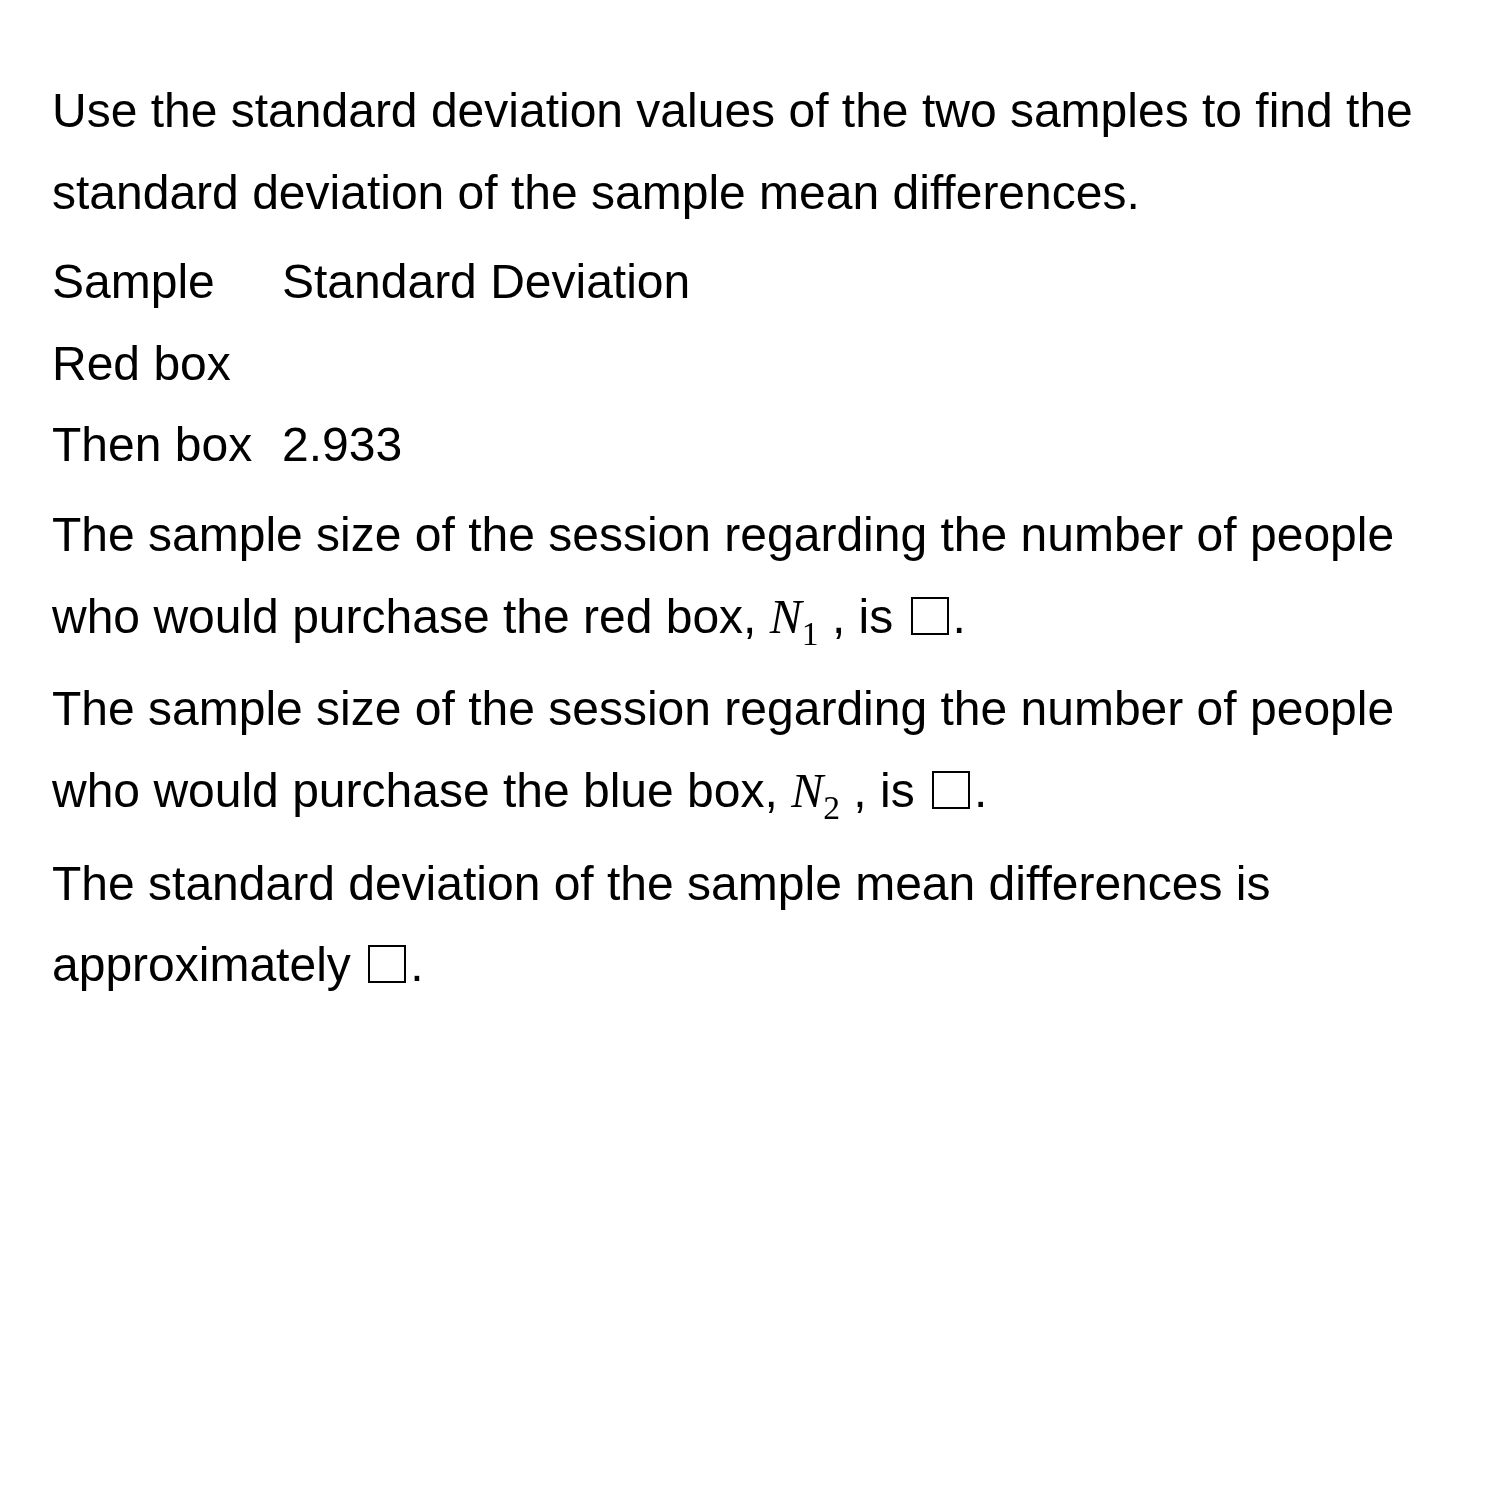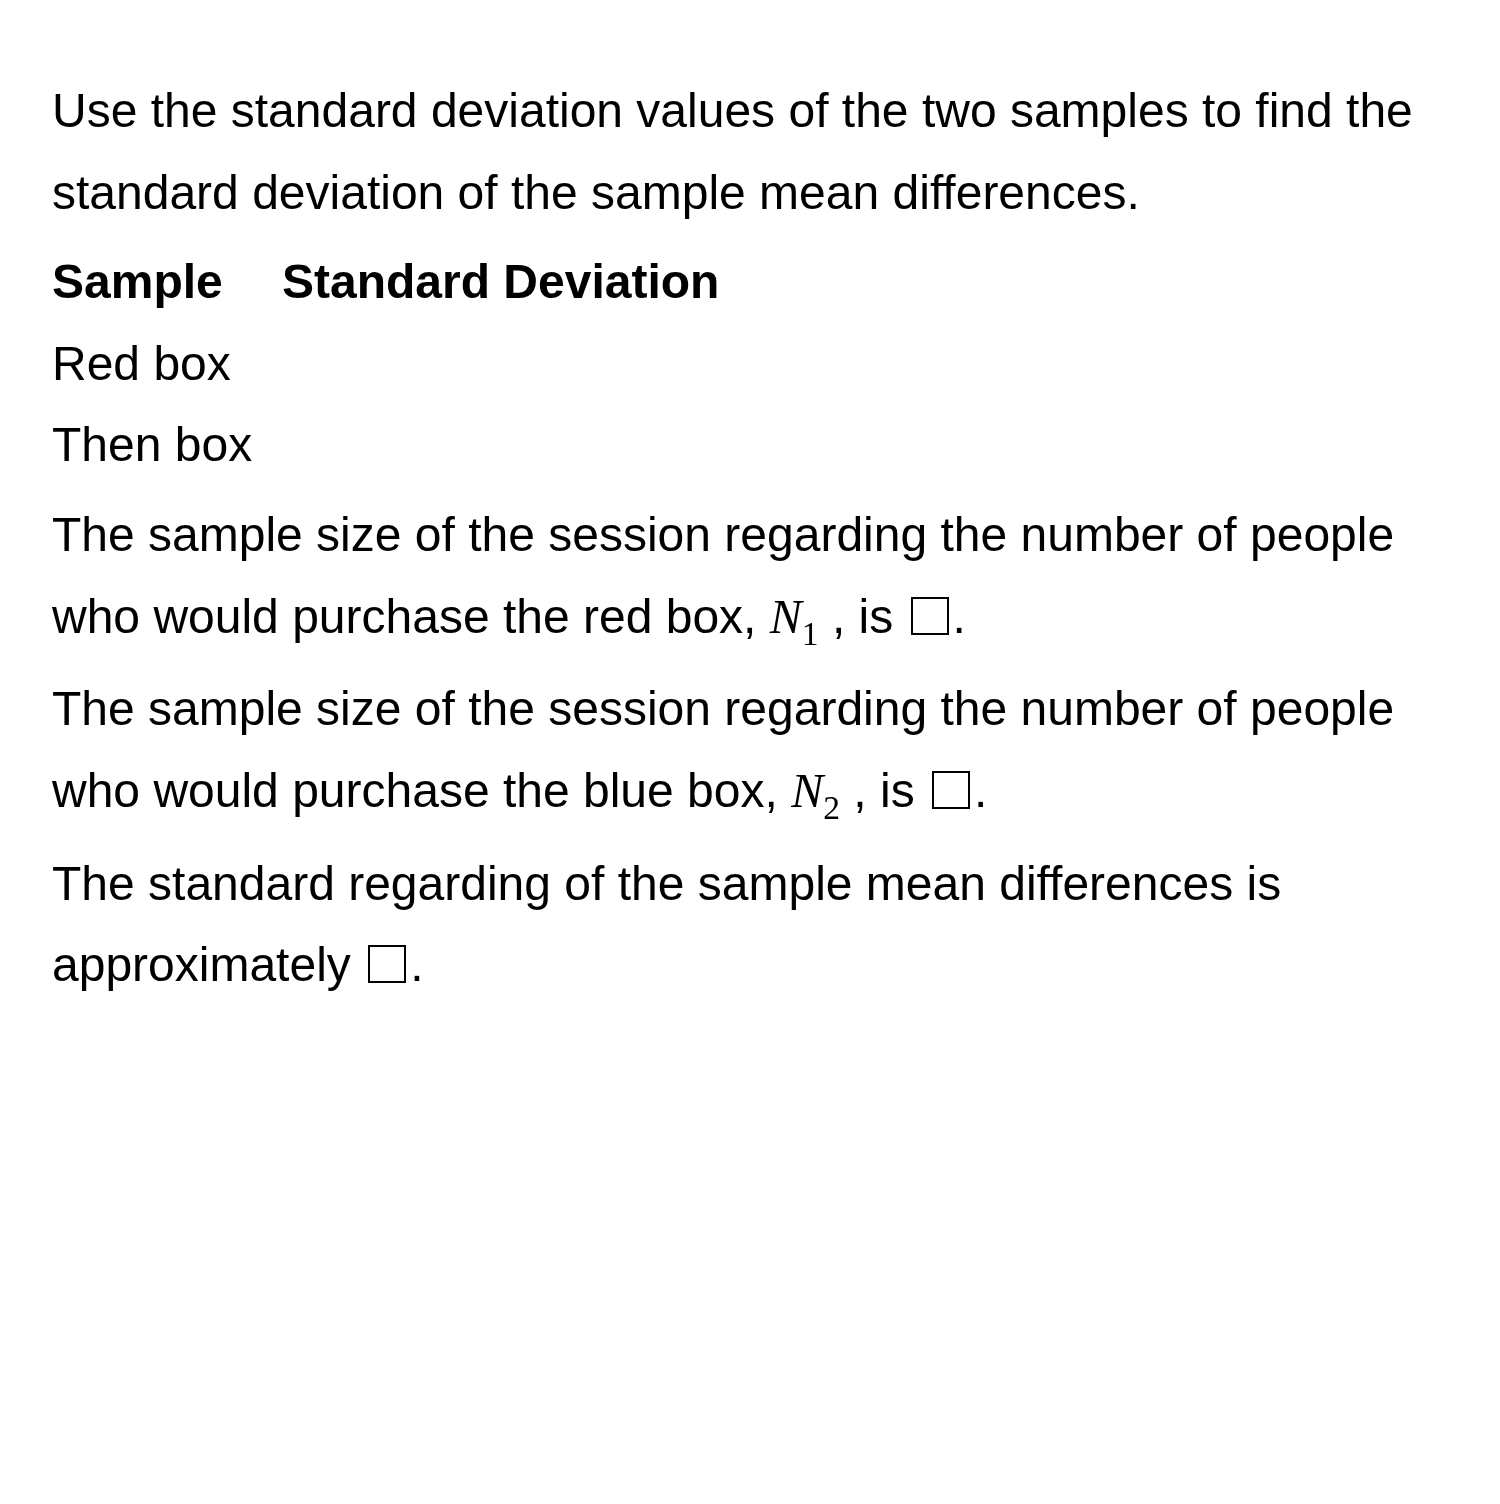--- a/index.html
+++ b/index.html
@@ -20,21 +20,21 @@
       line-height: 1.7;
     }
     .para {
       margin-bottom: 8px;
     }
     .table {
       margin-top: 6px;
       margin-bottom: 8px;
     }
     .table-header {
-      font-weight: 700;
+      font-weight: 400;
     }
     .table-row {
       display: flex;
     }
     .col1 {
       width: 230px;
       flex-shrink: 0;
     }
     .col2 {
       flex: 1;
@@ -73,29 +73,30 @@
   <div class="table">
     <div class="table-row table-header">
       <div class="col1">Sample</div>
       <div class="col2">Standard Deviation</div>
     </div>
     <div class="table-row">
       <div class="col1">Red box</div>
     </div>
     <div class="table-row">
       <div class="col1">Then box</div>
+      <div class="col2">2.933</div>
     </div>
   </div>
 
 
   <p class="para">
     <span>The sample size of the session regarding the number of people who would purchase the red box, </span><span class="math-var">N</span><span class="subscript">1</span><span> , is </span><span class="blank-box"></span><span>.</span>
   </p>
 
   <p class="para">
     <span>The sample size of the session regarding the number of people who would purchase the blue box, </span><span class="math-var">N</span><span class="subscript">2</span><span> , is </span><span class="blank-box"></span><span>.</span>
   </p>
 
   <p class="para">
-    <span>The standard regarding of the sample mean differences is approximately </span><span class="blank-box"></span><span>.</span>
+    <span>The standard deviation of the sample mean differences is approximately </span><span class="blank-box"></span><span>.</span>
   </p>
 
 </div>
 
 </body></html>

